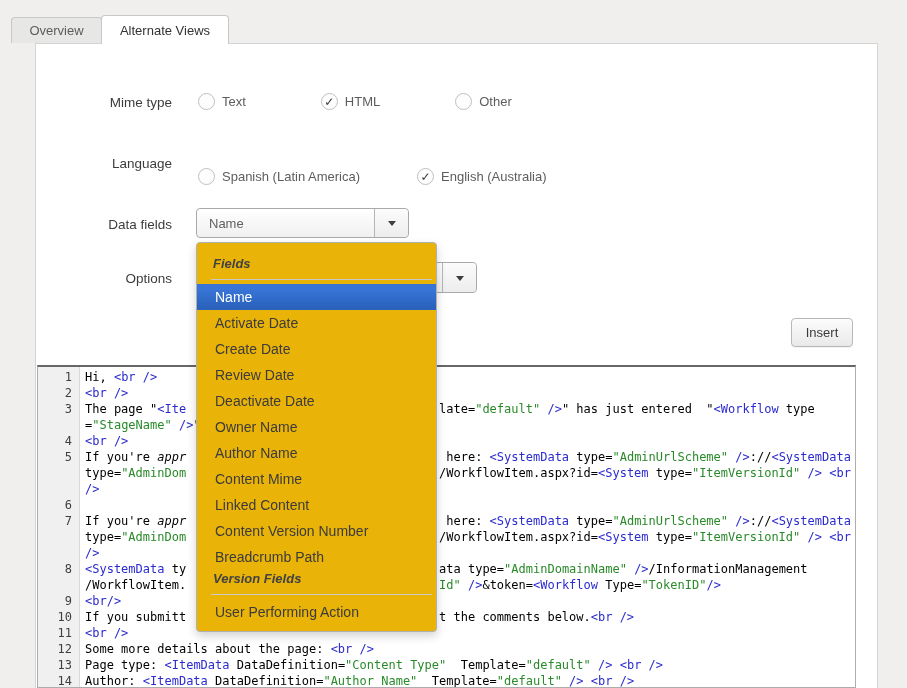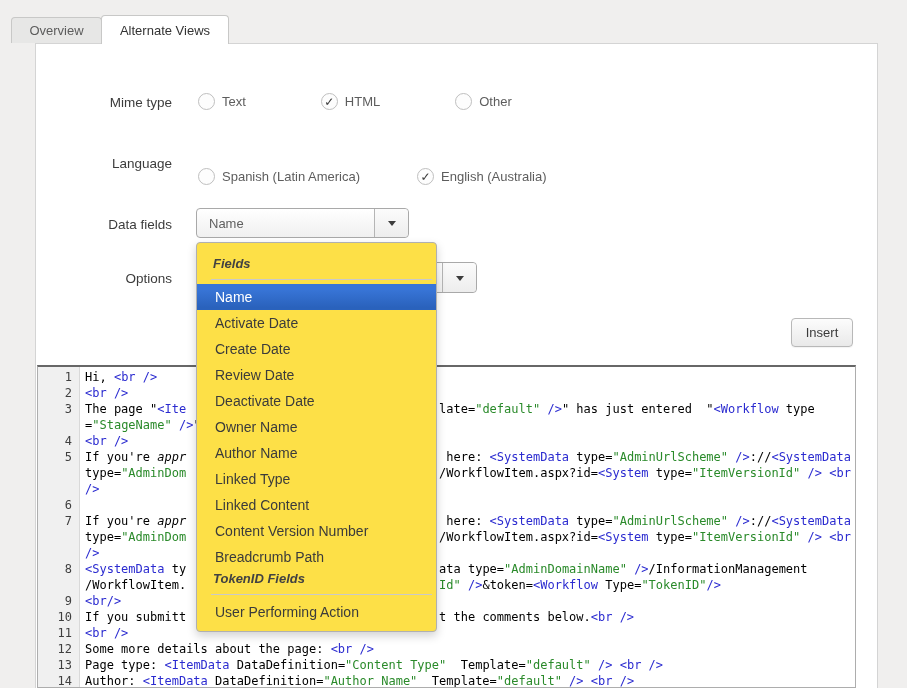--- a/index.html
+++ b/index.html
@@ -104,21 +104,21 @@
     white-space: pre;
   }
   .seg-p { color: #000000; }
   .seg-t { color: #2b2bd0; }
   .seg-s { color: #2a8a2a; }
   .seg-i { color: #000000; font-style: italic; }
 
   
   .dropdown {
     position: absolute; left: 196px; top: 242px; width: 241px;
-    background: #fde047; border: 1px solid #b0b0b0; border-radius: 4px;
+    background: #eab308; border: 1px solid #b0b0b0; border-radius: 4px;
     box-shadow: 0 4px 10px rgba(0,0,0,0.18); z-index: 5;
     padding: 12px 0 6px 0;
   }
   .dd-header {
     padding-left: 16px; font-size: 13px; font-weight: bold; font-style: italic;
     color: #424242; height: 20px; line-height: 18px;
   }
   .dd-sep { border: none; border-top: 1px solid #c9c9c9; margin: 4px 4px 4px 14px; }
   .dd-item {
     height: 26px; line-height: 26px; padding-left: 18px;
@@ -278,22 +278,22 @@
   <div class="dropdown" id="dropdown">
       <div class="dd-header">Fields</div>
       <hr class="dd-sep">
       <div class="dd-item selected">Name</div>
       <div class="dd-item">Activate Date</div>
       <div class="dd-item">Create Date</div>
       <div class="dd-item">Review Date</div>
       <div class="dd-item">Deactivate Date</div>
       <div class="dd-item">Owner Name</div>
       <div class="dd-item">Author Name</div>
-      <div class="dd-item">Linked Type</div>
+      <div class="dd-item">Content Mime</div>
       <div class="dd-item">Linked Content</div>
       <div class="dd-item">Content Version Number</div>
       <div class="dd-item">Breadcrumb Path</div>
-      <div class="dd-header">TokenID Fields</div>
+      <div class="dd-header">Version Fields</div>
       <hr class="dd-sep">
       <div class="dd-item">User Performing Action</div>
     </div>
 
 </div>
 
 </body></html>

